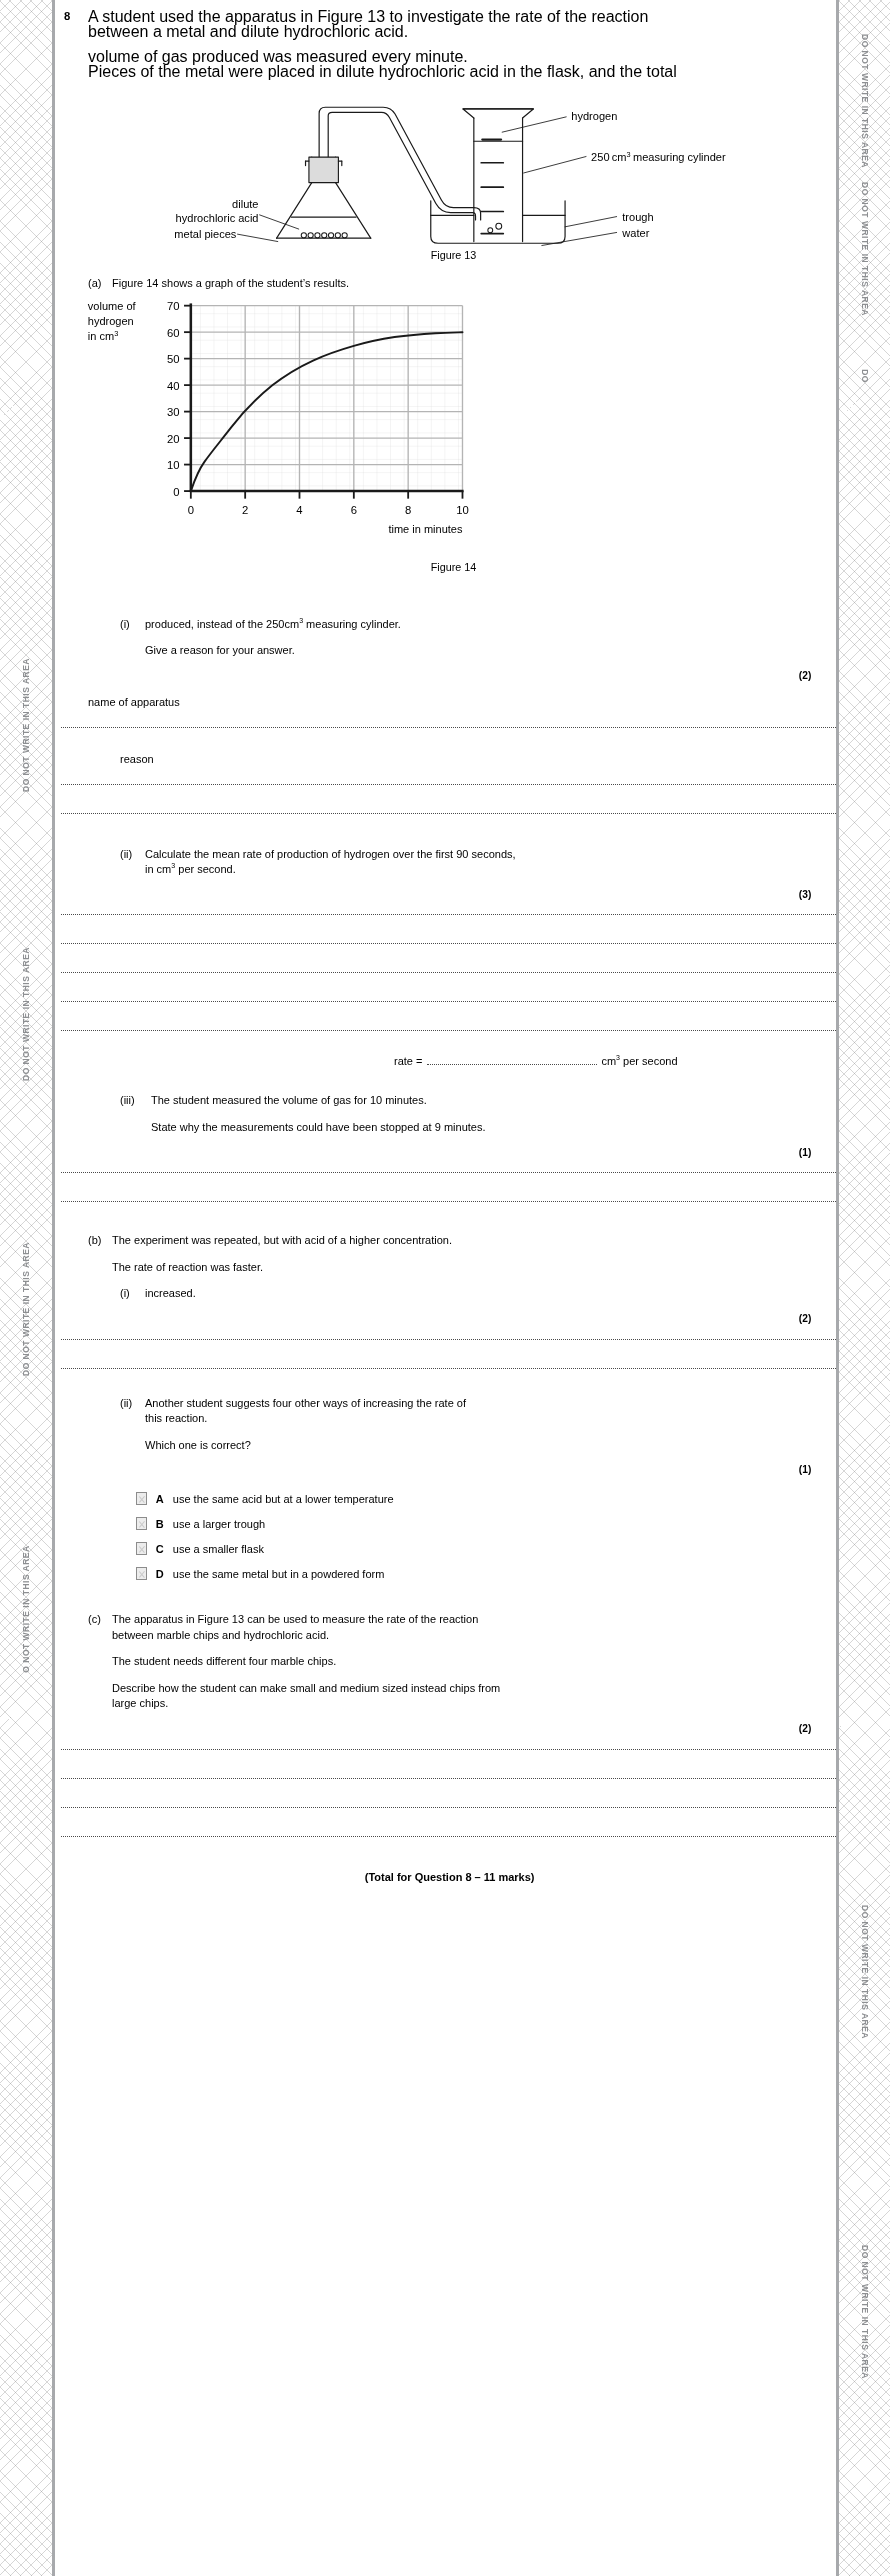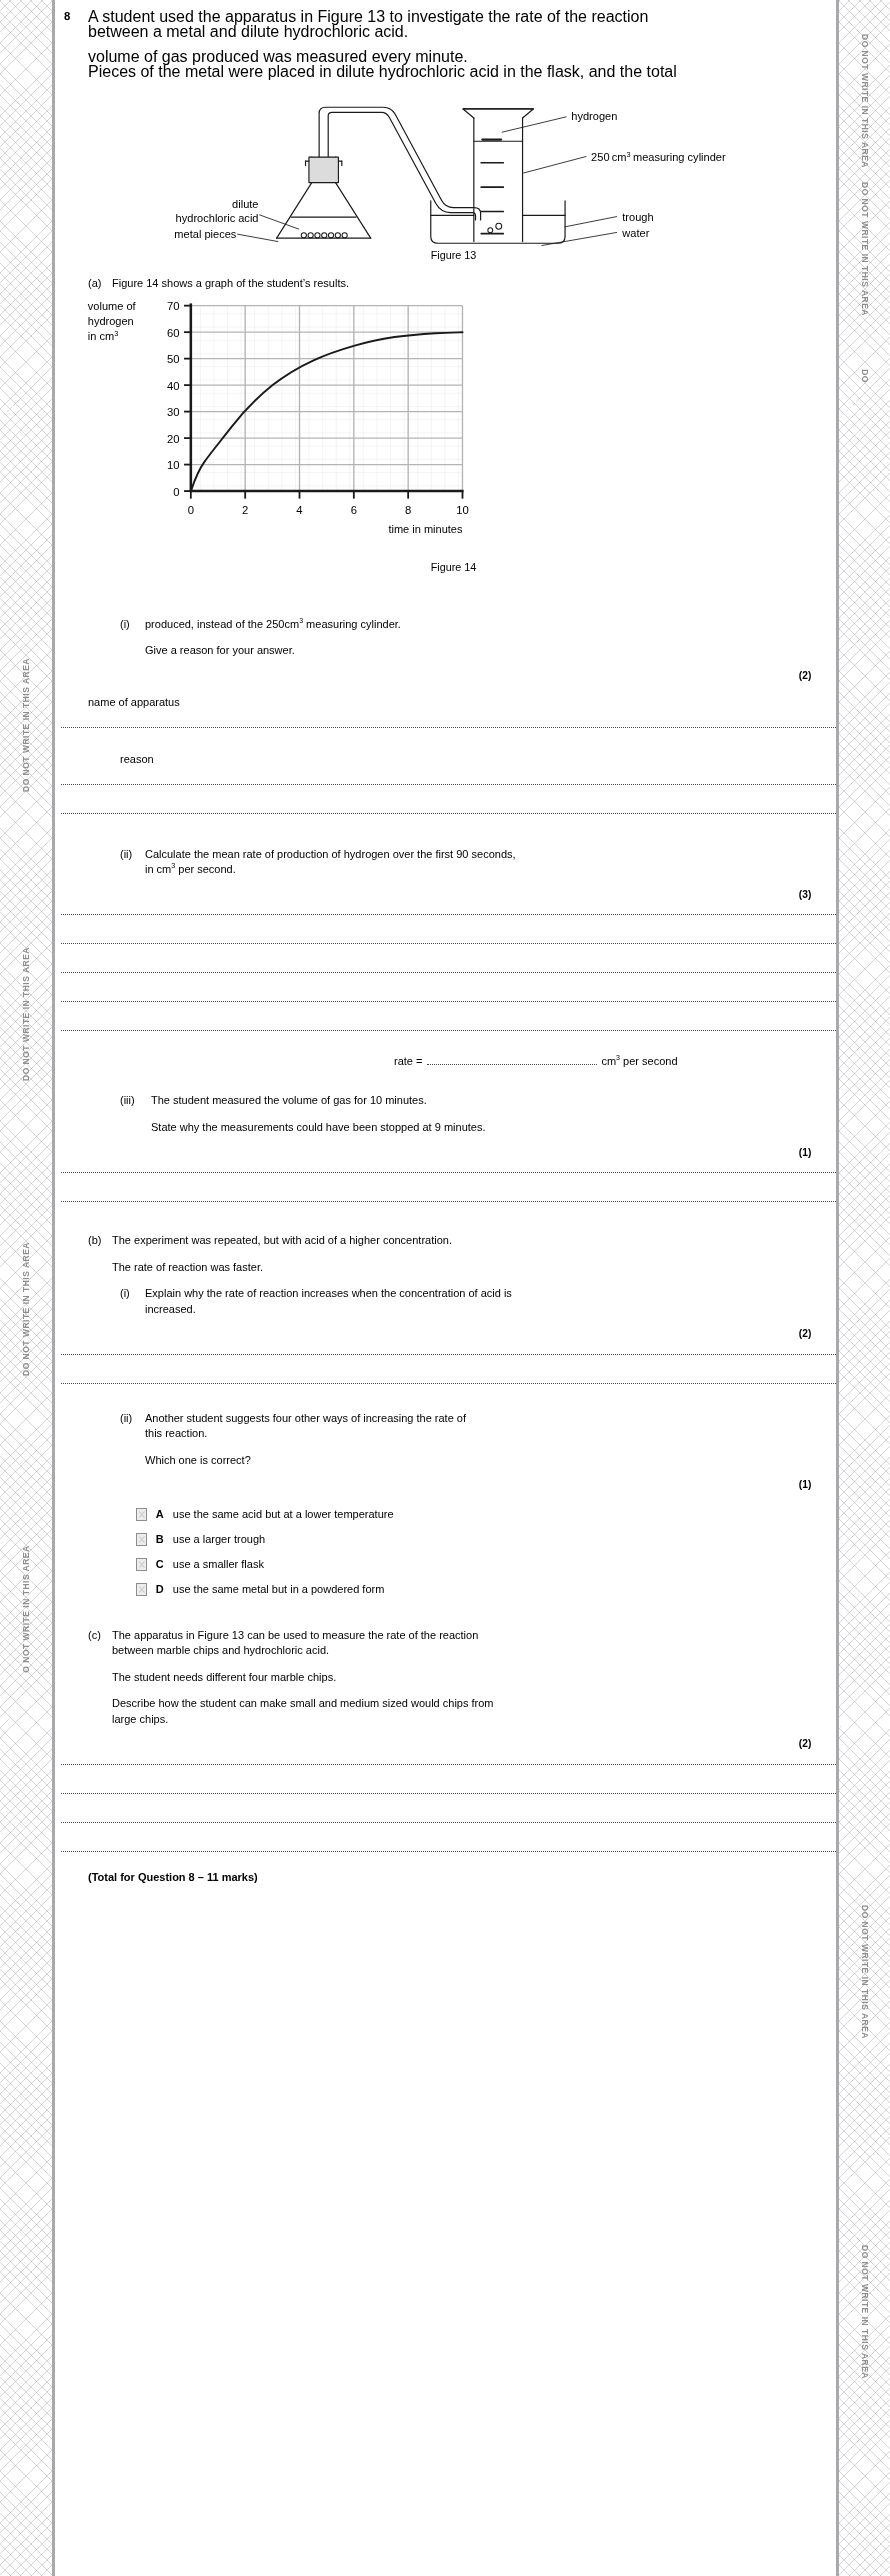--- a/index.html
+++ b/index.html
@@ -98,21 +98,21 @@
   .cbx::before, .cbx::after{
     content:""; position:absolute; left:0.6px; right:0.6px; top:50%;
     height:0.8px; background:#c9c9c9;
   }
   .cbx::before{ transform:rotate(50deg); }
   .cbx::after{ transform:rotate(-50deg); }
   .mcq-letter{ width:26px; text-align:center; font-weight:bold; }
   .mcq-text{ }
 
   .total{
-    text-align:left; font-weight:bold; font-size:11px; padding-right:19px;
+    text-align:center; font-weight:bold; font-size:11px; padding-right:19px;margin-top:15px;
   }
 
   
   .fig13{ position:relative; height:170px; }
 
   
   .fig14wrap{ position:relative; height:272px; }
 </style>
 </head>
 <body>
@@ -424,21 +424,20 @@
       <div>The experiment was repeated, but with acid of a higher concentration.</div>
       <div class="sp20"></div>
       <div>The rate of reaction was faster.</div>
     </div>
 
     <div class="sp20"></div>
 
     <div class="indent-sub">
       <div class="sub">
         <span class="lbl">(i)</span>
-        <div>Explain why the rate of reaction increases when the concentration of acid is</div>
         <div>increased.</div>
       </div>
     </div>
 
     <div class="sp20"></div>
     <div class="marks">(2)</div>
     <div class="sp26"></div>
 
     <div class="dotline" style="margin-left:-27px;margin-right:-5.7px"></div>
     <div style="height:28px"></div>
@@ -485,21 +484,21 @@
 
     <div style="height:26px"></div>
 
     <div class="part">
       <span class="lbl">(c)</span>
       <div>The apparatus in Figure 13 can be used to measure the rate of the reaction</div>
       <div>between marble chips and hydrochloric acid.</div>
       <div class="sp20"></div>
       <div>The student needs different four marble chips.</div>
       <div class="sp20"></div>
-      <div>Describe how the student can make small and medium sized would chips from</div>
+      <div>Describe how the student can make small and medium sized instead chips from</div>
       <div>large chips.</div>
     </div>
 
     <div class="sp20"></div>
     <div class="marks">(2)</div>
     <div class="sp26"></div>
 
     <div class="dotline" style="margin-left:-27px;margin-right:-5.7px"></div>
     <div style="height:28px"></div>
     <div class="dotline" style="margin-left:-27px;margin-right:-5.7px"></div>

